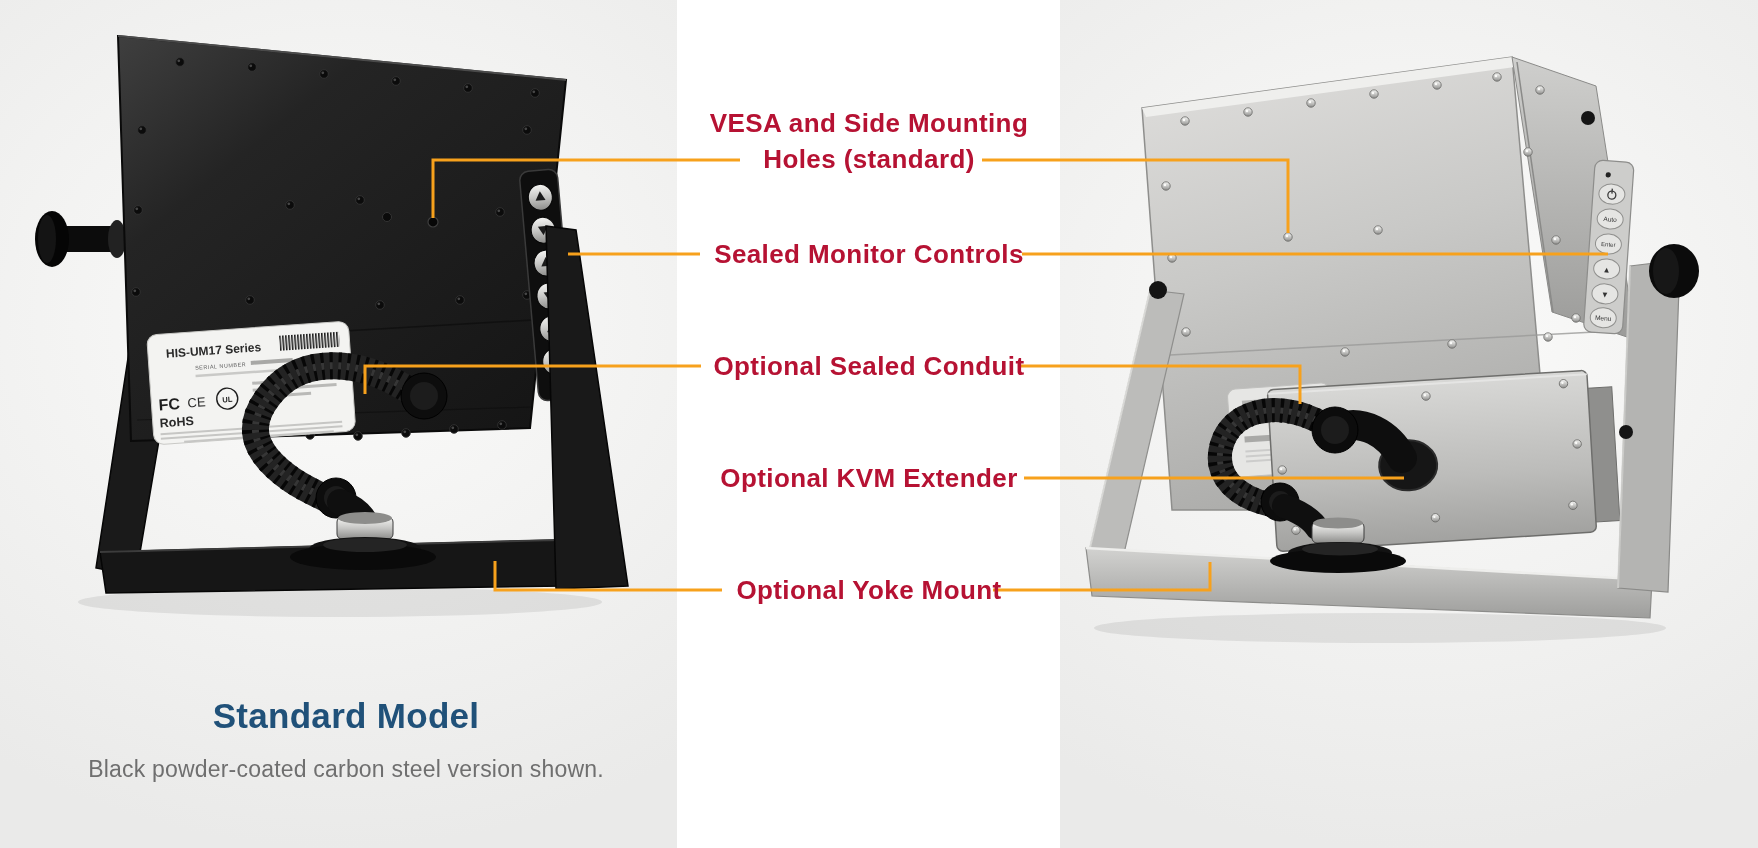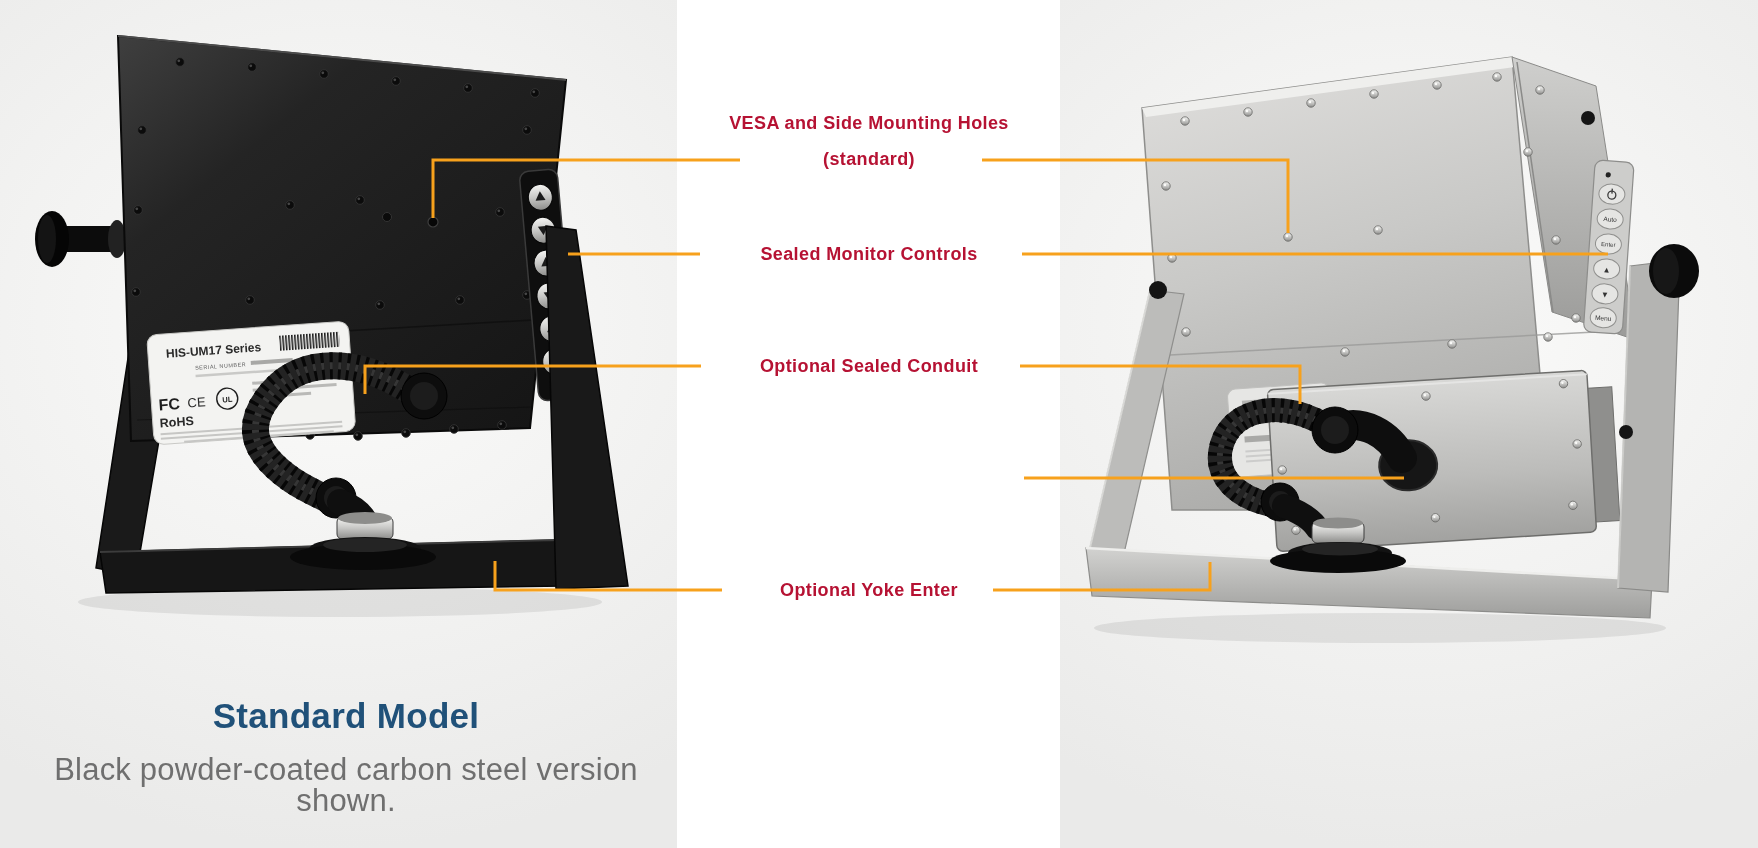--- a/index.html
+++ b/index.html
@@ -4,27 +4,27 @@
 <style>
   html,body{margin:0;padding:0;background:#ffffff;}
   .canvas{position:relative;width:1758px;height:848px;background:#ffffff;overflow:hidden;
           font-family:"Liberation Sans",sans-serif;}
   .card{position:absolute;top:0;height:848px;
         background:radial-gradient(90% 62% at 50% 38%, #fbfbfa 0%, #f2f2f1 55%, #eaeae9 100%);}
   .card-left{left:0;width:677px;}
   .card-right{left:1060px;width:698px;}
   .art{position:absolute;left:0;top:0;pointer-events:none;}
   .callout{position:absolute;left:677px;width:384px;text-align:center;
-           transform:translateY(-50%);color:#b61233;font-weight:700;font-size:18px;
+           transform:translateY(-50%);color:#b61233;font-weight:700;font-size:26px;
            line-height:36px;letter-spacing:.4px;}
   .callout .inner{display:inline-block;max-width:334px;}
   .caption{position:absolute;left:0;right:0;top:695px;text-align:center;}
   .caption h2{margin:0 0 17px 0;font-size:35px;line-height:42px;font-weight:700;
               color:#205179;letter-spacing:.3px;}
-  .caption p{margin:16px auto;font-size:31px;line-height:31px;color:#6f6f6f;letter-spacing:.2px;}
+  .caption p{margin:16px auto;font-size:23px;line-height:31px;color:#6f6f6f;letter-spacing:.2px;}
   .caption-left p{max-width:620px;}
   .caption-right p{max-width:575px;}
 </style>
 </head>
 <body>
 
 <div class="canvas">
 
   <div class="card card-left"></div>
   <div class="card card-right"></div>
@@ -340,22 +340,25 @@
 
   <div class="callout" style="top:141px;">
     <span class="inner">VESA and Side Mounting Holes (standard)</span>
   </div>
   <div class="callout" style="top:366px;">
     <span class="inner">Optional Sealed Conduit</span>
   </div>
   <div class="callout" style="top:254px;">
     <span class="inner">Sealed Monitor Controls</span>
   </div>
+  <div class="callout" style="top:478px;">
+    <span class="inner">Optional KVM Extender</span>
+  </div>
   <div class="callout" style="top:590px;">
-    <span class="inner">Optional Yoke Enter</span>
+    <span class="inner">Optional Yoke Mount</span>
   </div>
 
   <div class="caption caption-left" style="left:0;width:692px;text-align:center;">
     <h2>Standard Model</h2>
     <p>Black powder-coated carbon steel version shown.</p>
   </div>
 
 </div>
 
 </body></html>

